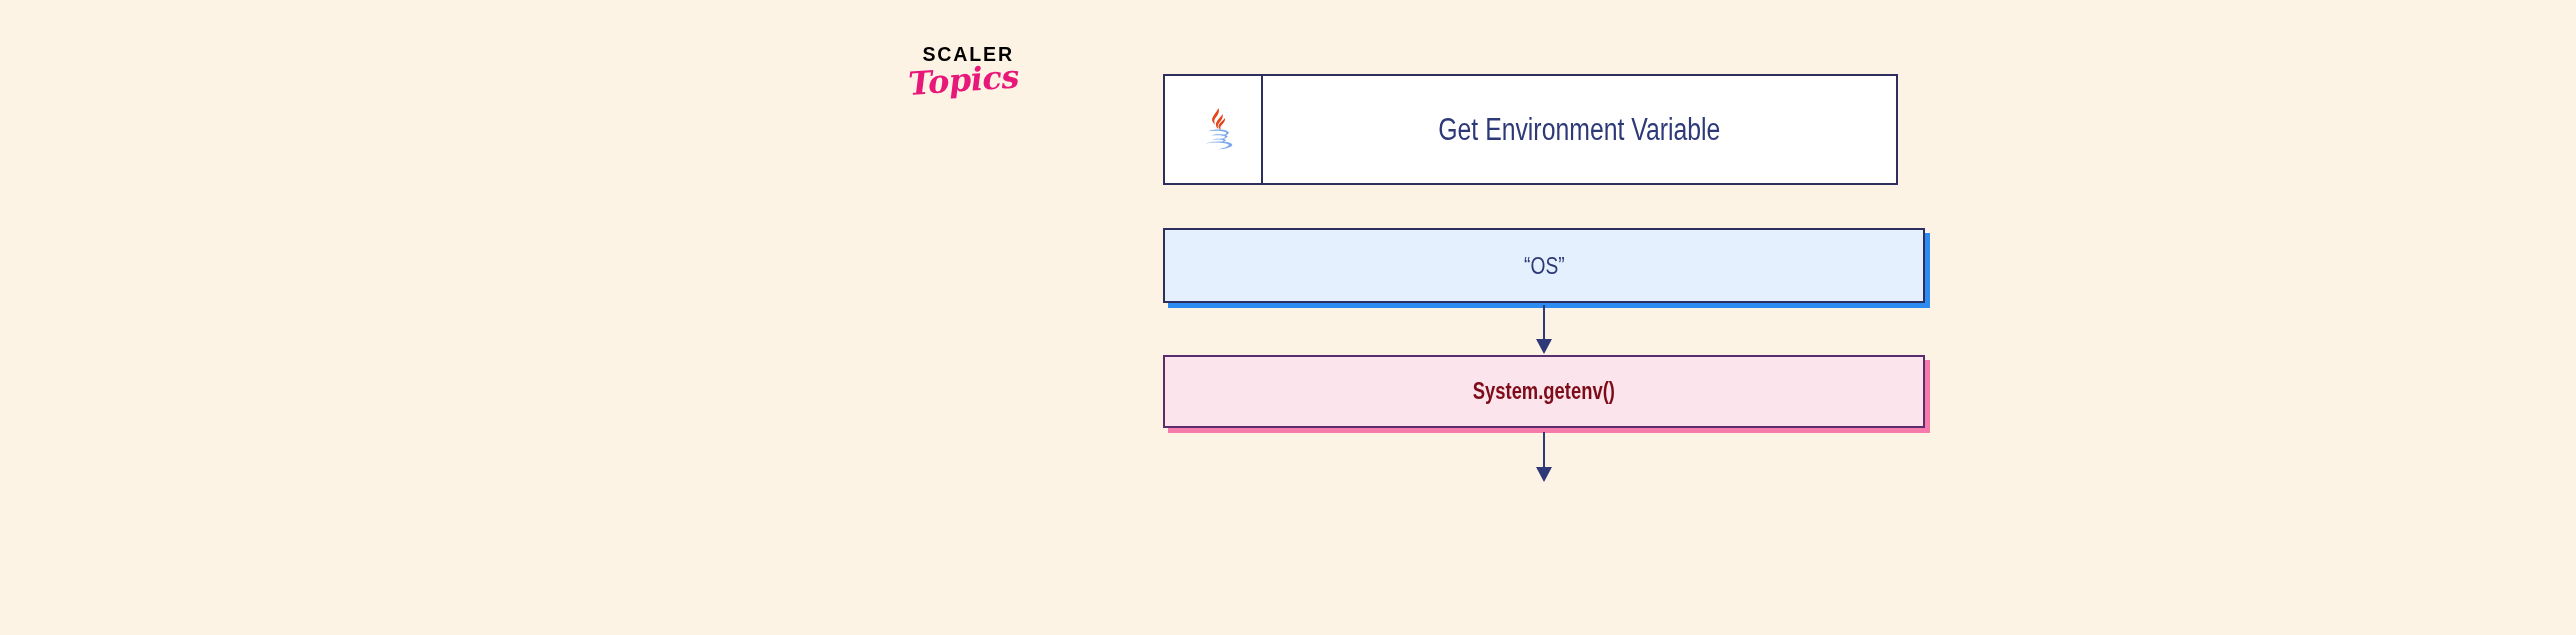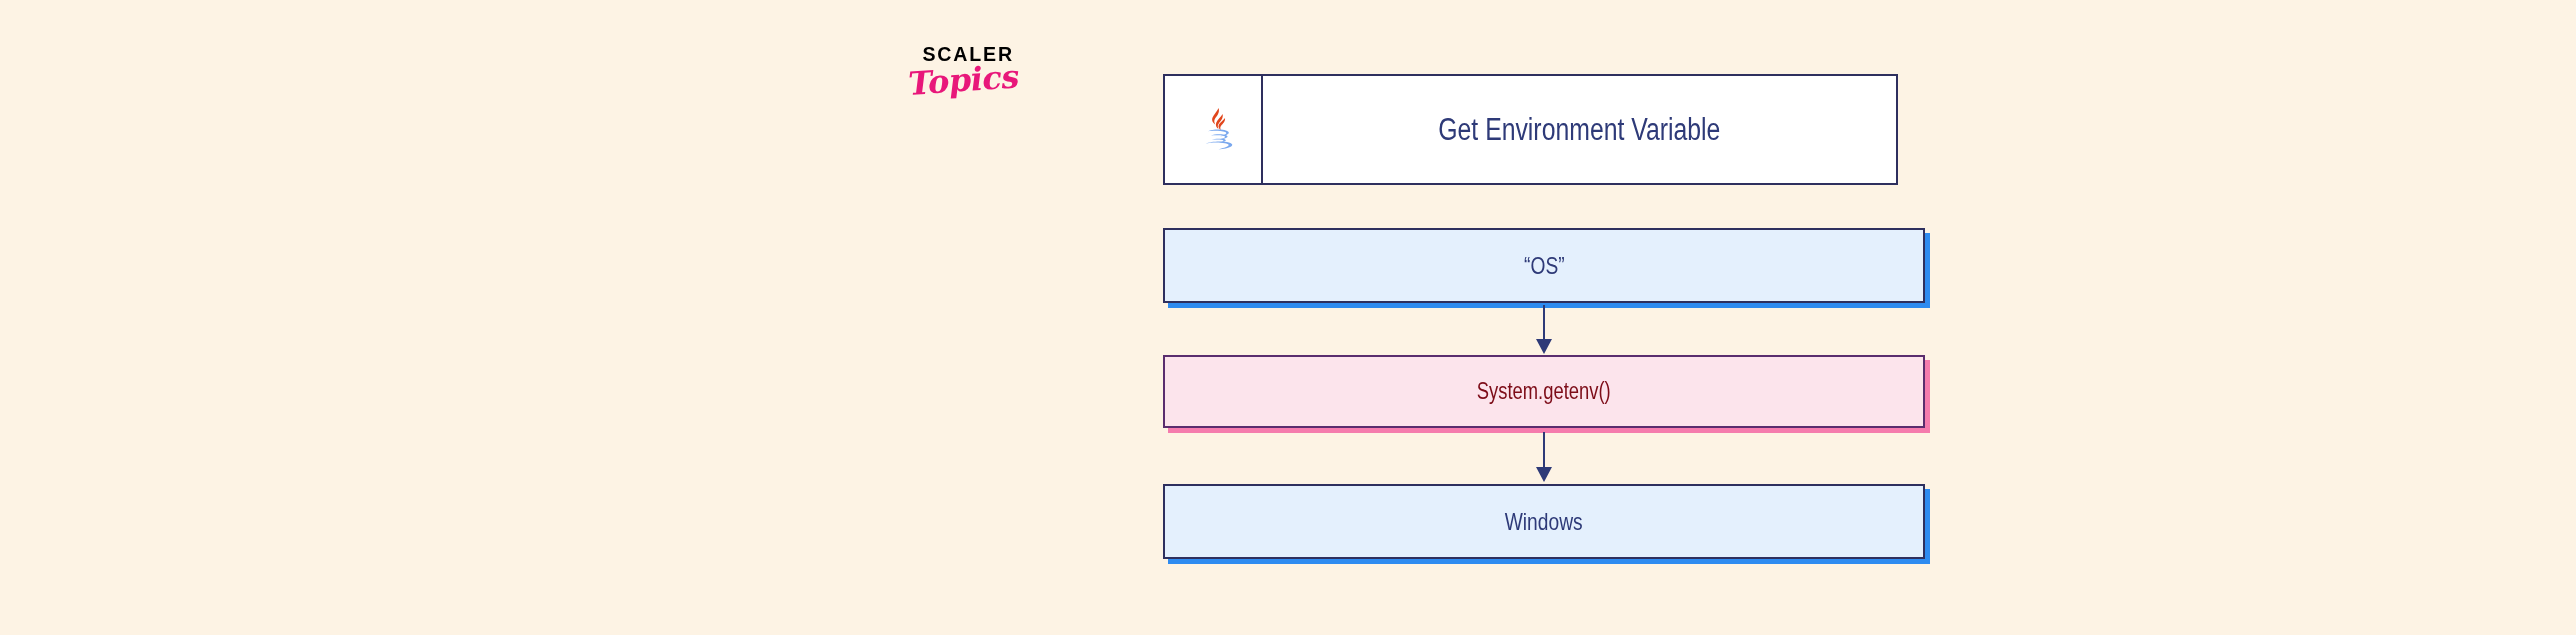--- a/index.html
+++ b/index.html
@@ -92,21 +92,21 @@
     color:#2e3a78;
     letter-spacing:0px;
   }
 
   
   .blue .face { background:#e4f0fd; border-color:#2e2f5e; }
   .blue .shadow { background:#2e8bf0; }
   .blue .label { color:#2e3a78; }
 
   
-  .pink .face { background:#fce4ec; border-color:#5a2d6e; }
+  .pink .face { background:#fce4ec; border-color:#5a2d6e;font-weight:bold; }
   .pink .shadow { background:#f57bad; }
   .pink .label { color:#7d0c18; }
 
   #os-box    { left:1163px; top:228px;  width:762px; height:75px;text-align:center; }
   #env-box   { left:1163px; top:355px;  width:762px; height:73px; }
   #win-box   { left:1163px; top:484px;  width:762px; height:75px; }
 
   #os-box .label   { font-size:24px; }
   #env-box .label  { font-size:23px; }
   #win-box .label  { font-size:24px; }
@@ -188,21 +188,15 @@
     <div class="face">
       <span class="label">System.getenv()</span>
     </div>
   </div>
 
   <div id="arrow-2" class="arrow">
     <div class="stem"></div>
     <div class="head"></div>
   </div>
 
-  <div id="win-box" class="node blue">
-    <div class="shadow"></div>
-    <div class="face">
-      <span class="label">Windows</span>
-    </div>
-  </div>
 
 </div>
 
 
 </body></html>

